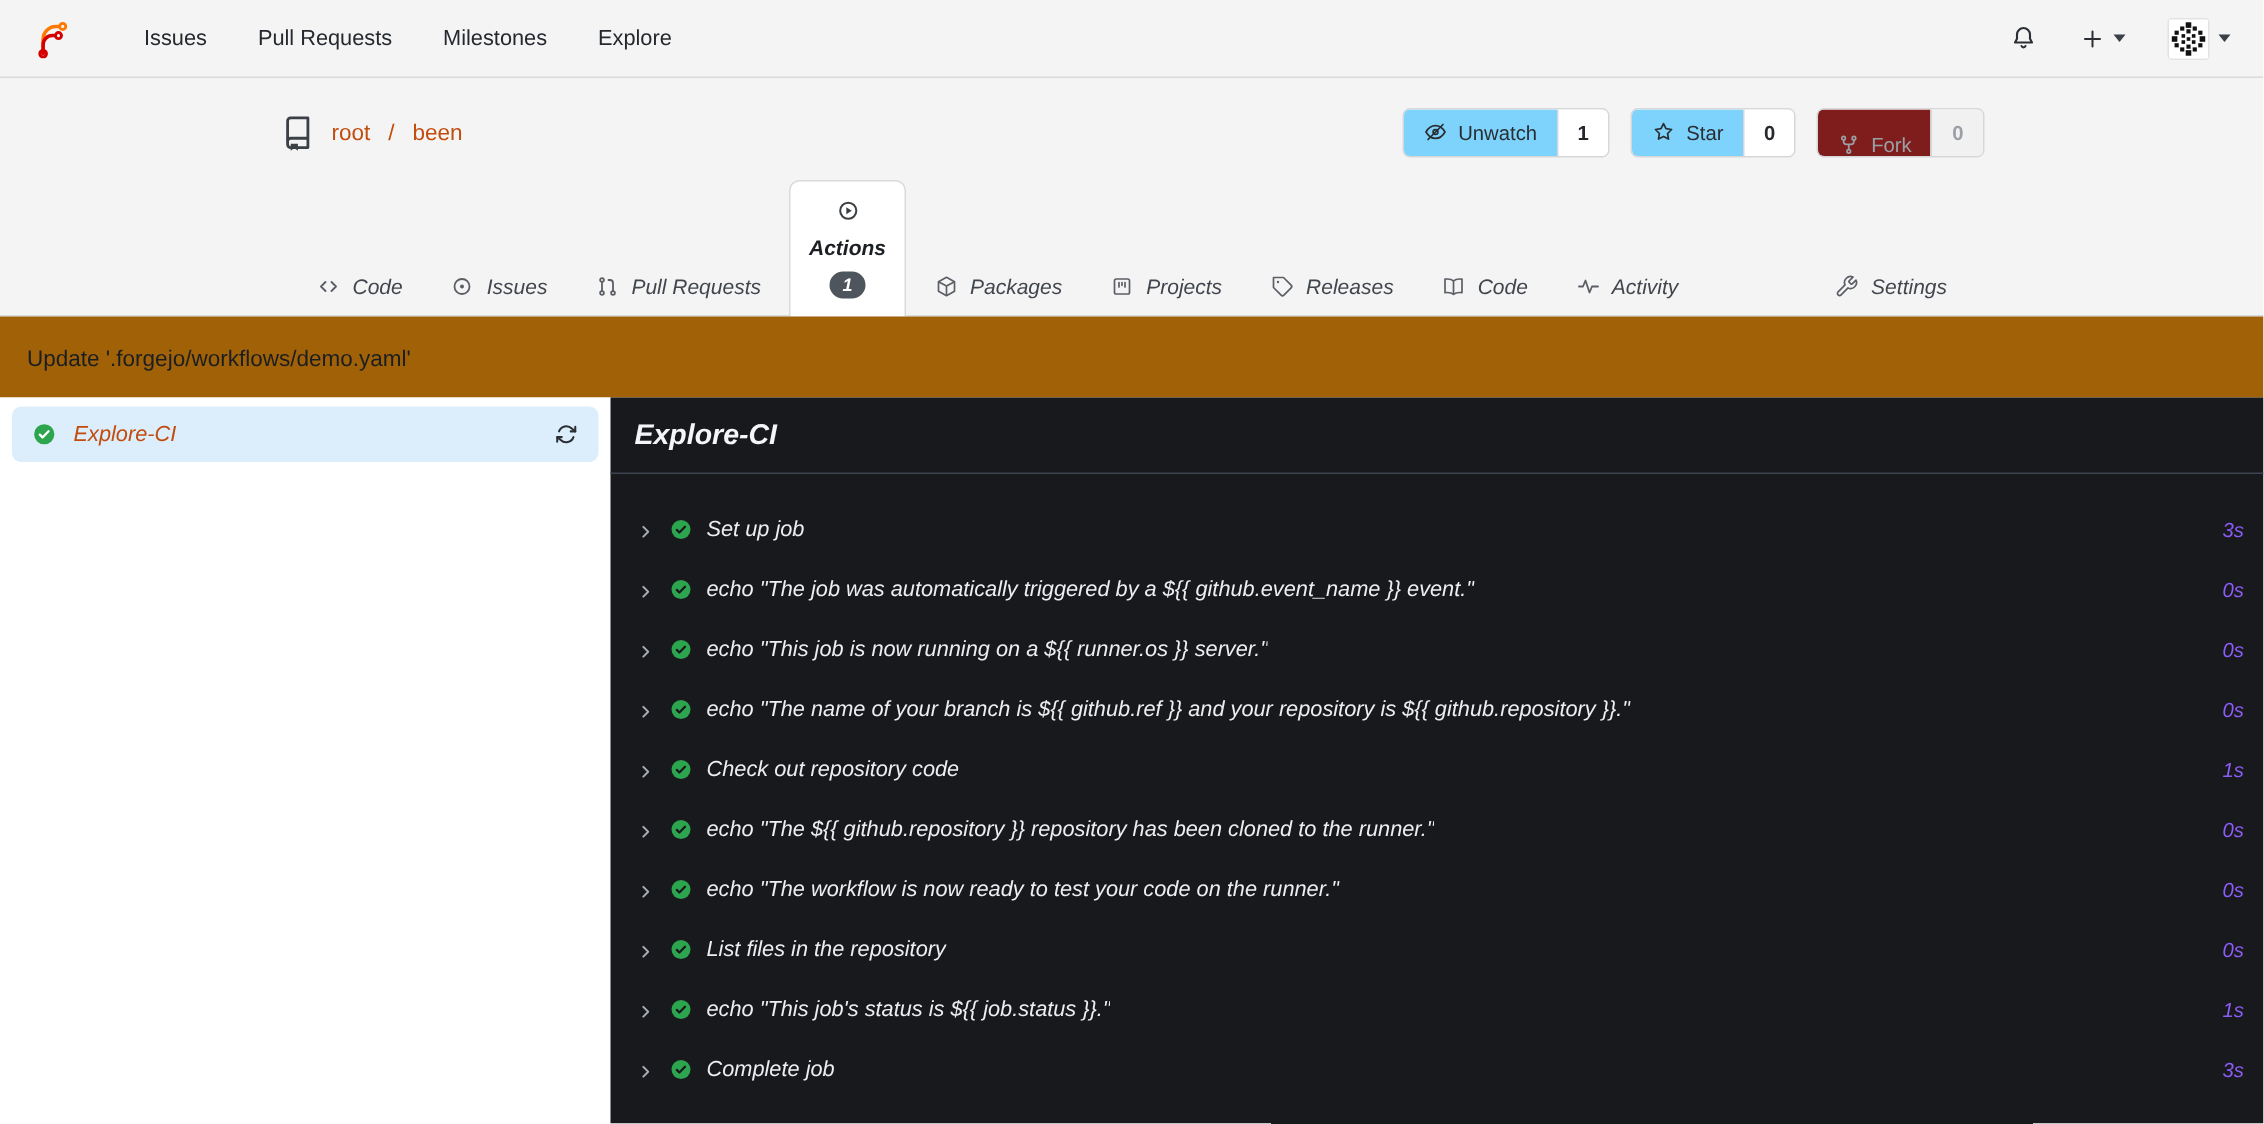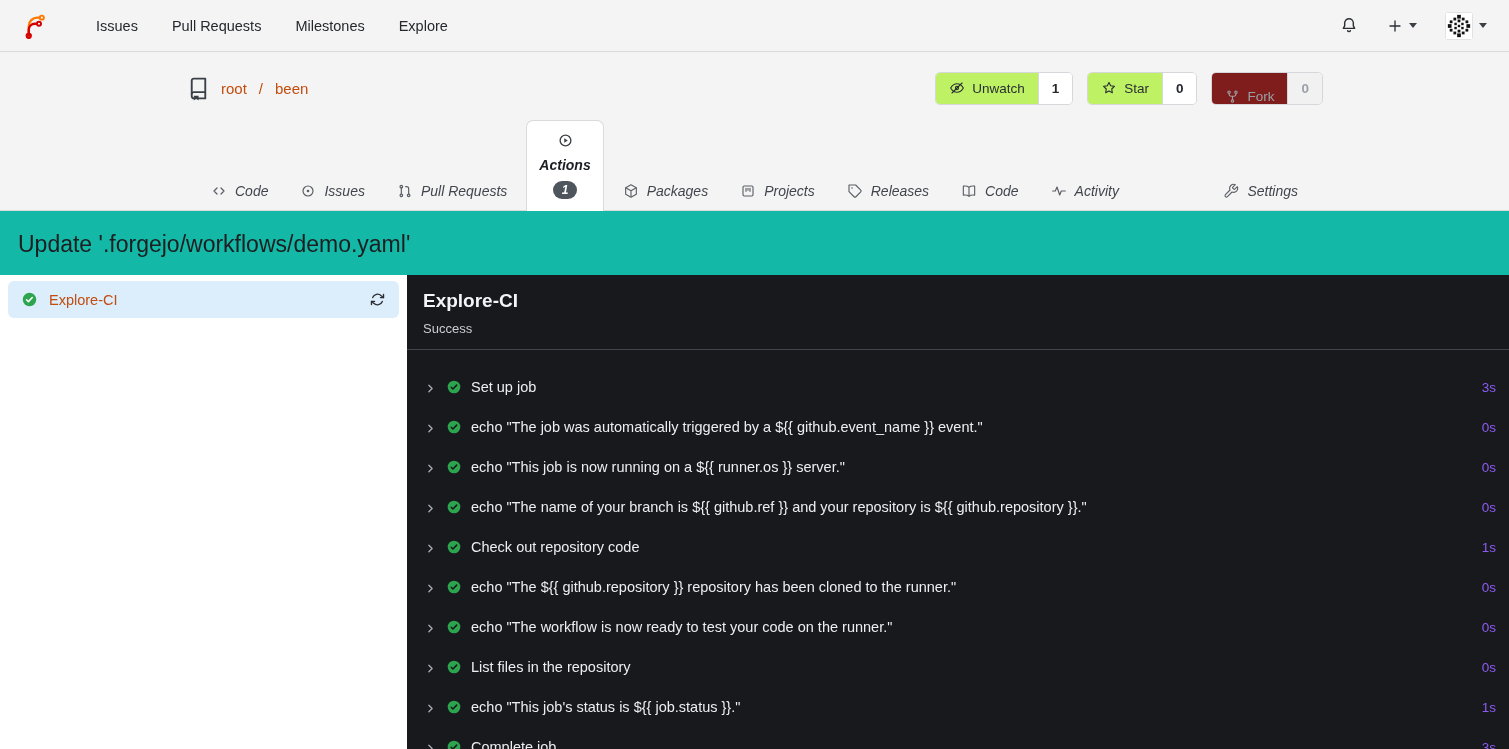--- a/index.html
+++ b/index.html
@@ -26,36 +26,36 @@
 
   
   .repo-head { background:#f4f4f5; border-bottom:1px solid #d9dadc; padding-top:16px; }
   .head-inner { width:1137px; margin:0 auto; }
   .repo-title-row { display:flex; align-items:center; height:40px; }
   .repo-name { display:flex; align-items:center; gap:10px; font-size:15px; }
   .repo-name a { color:#c24c0d; text-decoration:none; cursor:pointer; }
   .repo-sep { color:#c24c0d; margin:0 2px; }
   .repo-actions { margin-left:auto; display:flex; gap:14px; }
   .btn-group { display:flex; align-items:stretch; height:33px; border:1px solid #d5d7da; border-radius:5px; overflow:hidden; background:#fff; font-size:13.5px; }
-  .btn-main { display:flex; align-items:center; gap:7px; padding:0 13px; color:#2a2e33; cursor:pointer; background:#bef264; }
+  .btn-main { display:flex; align-items:center; gap:7px; padding:0 13px; color:#2a2e33; cursor:pointer; background:#7dd3fc; }
   .btn-count { display:flex; align-items:center; padding:0 13px; border-left:1px solid #d5d7da; font-weight:600; cursor:pointer; background:#fff; }
   .btn-group.disabled .btn-main { color:#9ba0a6; background:#7f1d1d; cursor:default;align-items:flex-end; }
   .btn-group.disabled .btn-count { color:#9ba0a6; background:#f1f1f2; }
 
   
   .tabs { display:flex; align-items:flex-end; margin-top:12px; padding:0 12px; }
   .tab { display:flex; align-items:center; gap:8px; padding:11px 12px; margin-right:6px; font-size:14px; color:#41464d; cursor:pointer; border:1px solid transparent; border-bottom:none;font-style:italic; }
   .tab .ticon { opacity:.85; }
   .tab.active { background:#fff; border-color:#d9dadc; border-radius:7px 7px 0 0; margin-bottom:-1px; padding-bottom:12px; font-weight:700; color:#1b1f24;flex-direction:column; }
   .tab.settings { margin-left:auto; margin-right:0;justify-content:space-between; }
   .badge { background:#4e555d; color:#fff; font-size:12px; font-weight:600; border-radius:10px; padding:2px 9px; line-height:14px; }
 
   
-  .run-title { font-size:23px; color:#1c1e21; padding:20px 18px 17px 18px; background:#14b8a6; }
-  .run-body { flex:1; display:flex; min-height:0; }
+  .run-title { font-size:15px; color:#1c1e21; padding:20px 18px 17px 18px; background:#a16207; }
+  .run-body { flex:1; display:flex; min-height:0;font-style:italic; }
 
   .jobs-sidebar { width:407px; flex:0 0 407px; background:#fff; padding:6px 8px; }
   .job-item { display:flex; align-items:center; gap:11px; background:#dcedfb; border-radius:6px; padding:10px 13px; cursor:pointer; }
   .job-item .job-name { color:#c24c0d; font-size:14.5px; flex:1; }
   .job-item .sync-btn { cursor:pointer; display:flex; }
 
   .job-panel { flex:1; background:#18191d; display:flex; flex-direction:column; min-width:0; }
   .panel-header { padding:15px 16px 13px 16px; border-bottom:1px solid #3e4551; }
   .panel-title { font-size:19px; font-weight:600; color:#f4f5f7; }
   .panel-status { font-size:13px; color:#c9cdd2; margin-top:9px; }
@@ -268,21 +268,20 @@
           <path d="M20.5 5v4.3h-4.3M3.5 19v-4.3h4.3"></path>
           <path d="M5.2 9.3a7.3 7.3 0 0 1 12-2.7l3.3 2.7M18.8 14.7a7.3 7.3 0 0 1-12 2.7l-3.3-2.7"></path>
         </svg>
       </span>
     </div>
   </div>
 
   <div class="job-panel">
     <div class="panel-header">
       <div class="panel-title">Explore-CI</div>
-      <div class="panel-status">Success</div>
     </div>
     <div class="steps">
 
       <div class="step-row">
         <svg width="13" height="13" viewBox="0 0 24 24" fill="none" stroke="#a8adb5" stroke-width="2.4" stroke-linecap="round" stroke-linejoin="round">
             <path d="M9 6l6 6-6 6"></path>
           </svg>
         <svg width="16" height="16" viewBox="0 0 24 24">
             <circle cx="12" cy="12" r="9.5" fill="#2da44e"></circle>
             <path d="M7.8 12.4l2.6 2.6 5.6-5.8" fill="none" stroke="#18191d" stroke-width="2.2" stroke-linecap="round" stroke-linejoin="round"></path>

